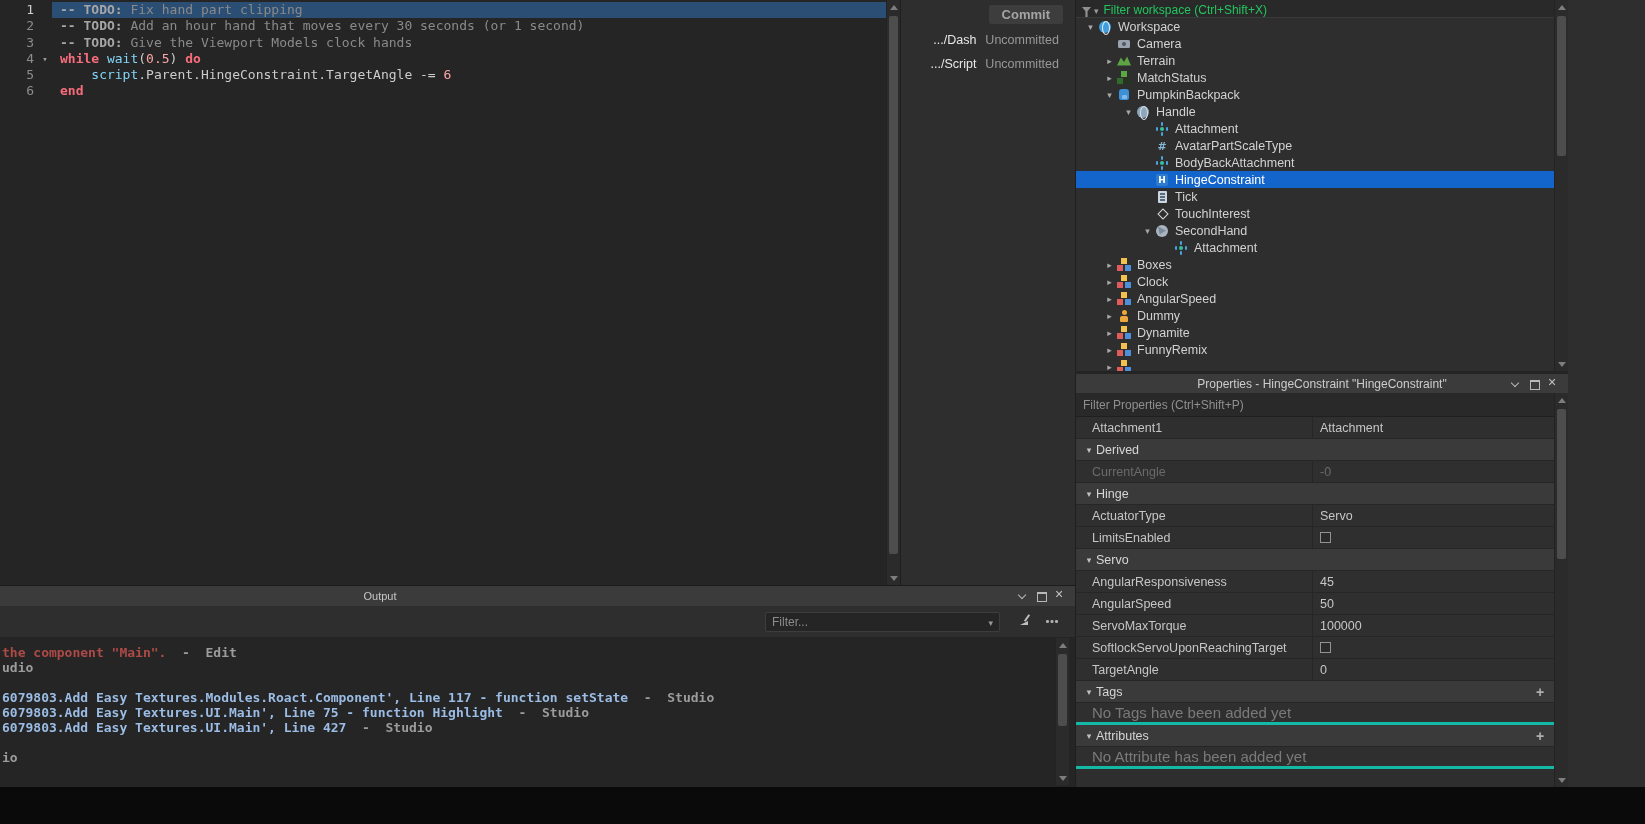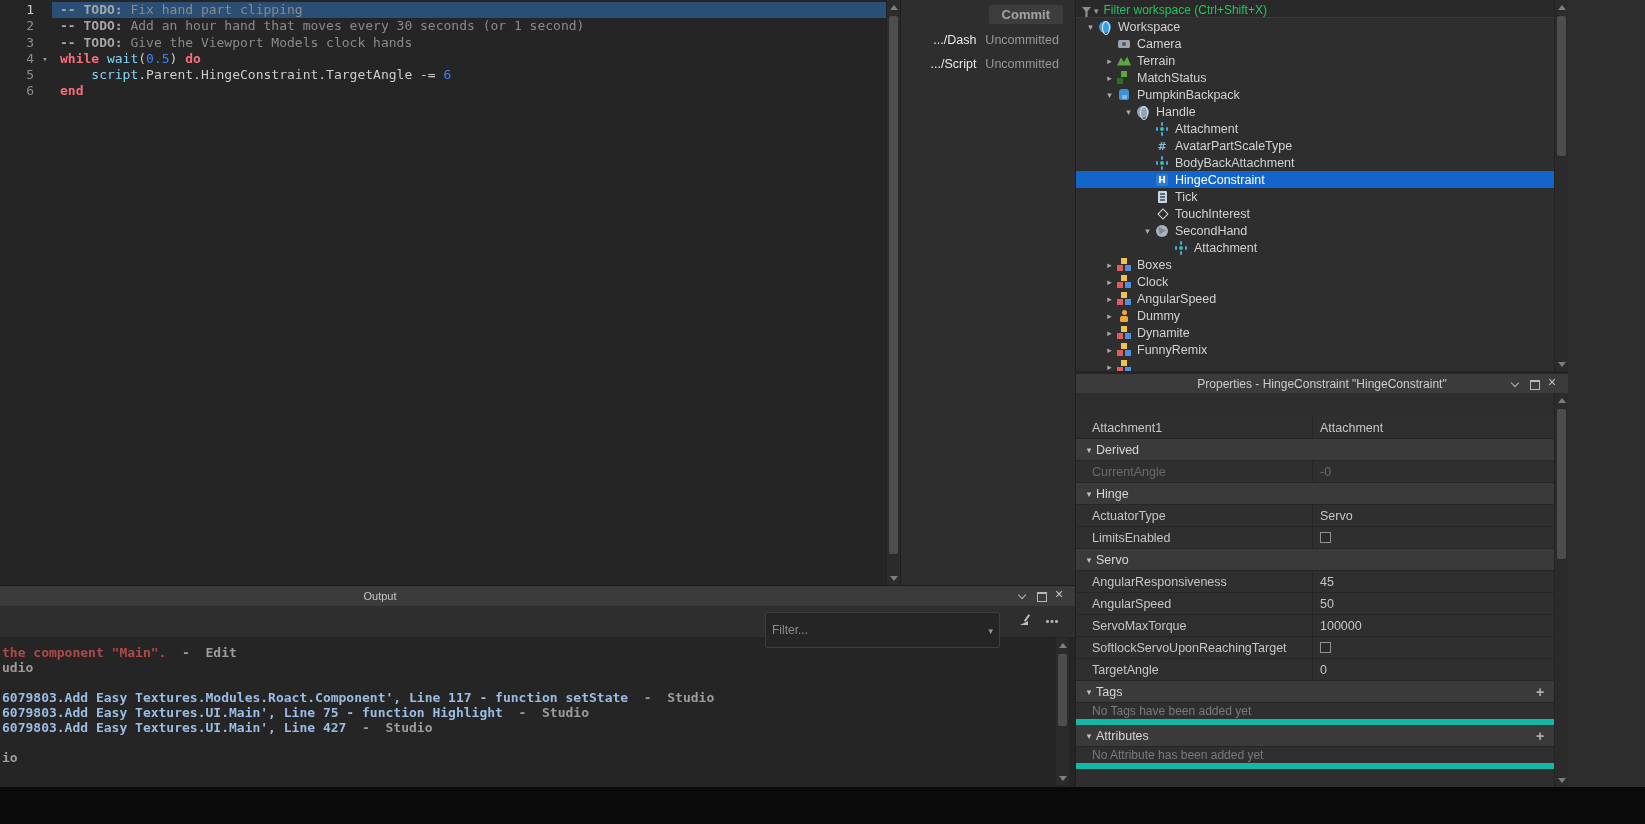--- a/index.html
+++ b/index.html
@@ -11,21 +11,21 @@
 .gutter-num{width:38px;flex:none;text-align:right;color:#8c8c8c;padding-right:4px;}
 .line-selected .gutter-num{color:#cfcfcf;}
 .fold{width:14px;flex:none;text-align:center;color:#9a9a9a;font-size:9px;line-height:16.3px;}
 .fold.open::before{content:'▾';}
 .code-body{flex:1;padding-left:8px;}
 .line-selected .code-body{background:#2b4e74;}
 .c-com{color:#8a8a8a;text-align:right;}
 .c-todo{color:#a6a6a6;font-weight:bold;}
 .c-kw{color:#f86d7c;font-weight:bold;}
 .c-bi{color:#84d6f7;}
-.c-num{color:#3b82f6;}
+.c-num{color:#fca5a5;}
 .c-def{color:#cccccc;}
 
 .vscroll{position:absolute;width:14px;background:#2b2b2b;border-left:1px solid #232323;}
 .sb-arr{position:absolute;left:0;width:13px;height:14px;display:flex;align-items:center;justify-content:center;}
 .sb-arr.top{top:0;}
 .sb-arr.bottom{bottom:0;}
 .tri-up{width:0;height:0;border-left:4px solid transparent;border-right:4px solid transparent;border-bottom:5px solid #7d7d7d;}
 .tri-down{width:0;height:0;border-left:4px solid transparent;border-right:4px solid transparent;border-top:5px solid #7d7d7d;}
 .sb-thumb{position:absolute;left:2px;width:9px;background:#4d4d4d;border-radius:2px;}
 
@@ -38,21 +38,21 @@
 
 .output{position:absolute;left:0;top:585px;width:1075px;height:202px;background:#252526;border-top:1px solid #1c1c1c;}
 .out-header{position:relative;height:20px;background:#3b3b3b;}
 .out-title{position:absolute;left:340px;top:0;width:80px;height:20px;line-height:20px;text-align:center;color:#c6c6c6;font-size:11px;}
 .hicons{position:absolute;right:10px;top:0;height:20px;display:flex;align-items:center;gap:9px;}
 .hicon{display:inline-block;position:relative;width:10px;height:10px;}
 .chev::before{content:'';position:absolute;left:2px;top:1px;width:5px;height:5px;border-right:1.5px solid #b8b8b8;border-bottom:1.5px solid #b8b8b8;transform:rotate(45deg);}
 .floatwin::before{content:'';position:absolute;left:1px;top:1px;width:8px;height:7px;border:1px solid #b8b8b8;border-top:2px solid #b8b8b8;}
 .xglyph::before{content:'×';position:absolute;left:0;top:-4px;color:#c4c4c4;font-size:14px;line-height:1;}
 .out-toolbar{position:relative;height:32px;background:#2e2e2e;border-bottom:1px solid #242424;}
-.filter-box{position:absolute;left:765px;top:6px;width:235px;height:36px;background:#252525;border:1px solid #3d3d3d;border-radius:2px;color:#8b8b8b;font-size:12px;display:flex;align-items:center;padding:0 6px;}
+.filter-box{position:absolute;left:765px;top:6px;width:235px;height:20px;background:#252525;border:1px solid #3d3d3d;border-radius:2px;color:#8b8b8b;font-size:12px;display:flex;align-items:center;padding:0 6px;}
 .dd-caret{margin-left:auto;}
 .dd-caret::before{content:'▾';color:#9a9a9a;font-size:9px;}
 .broom{position:absolute;left:1018px;top:8px;width:15px;height:16px;}
 .broom::before{content:'';position:absolute;left:8px;top:0;width:2px;height:8px;background:#bfbfbf;transform:rotate(35deg);}
 .broom::after{content:'';position:absolute;left:2px;top:7px;width:8px;height:4px;background:#bfbfbf;clip-path:polygon(0 100%,100% 0,100% 100%);box-shadow:0 4px 0 -1px #8f8f8f;}
 .more{position:absolute;left:1046px;top:14px;width:12px;height:3px;}
 .more::before{content:'';position:absolute;left:0;top:0;width:2.5px;height:2.5px;border-radius:50%;background:#b0b0b0;box-shadow:4.5px 0 0 #b0b0b0,9px 0 0 #b0b0b0;}
 .out-text{position:absolute;left:0;top:52px;right:0;bottom:0;padding:7px 0 0 2px;font-family:"DejaVu Sans Mono",monospace;font-size:13px;font-weight:bold;overflow:hidden;}
 .out-line{height:15px;line-height:15px;white-space:pre;}
 .o-err{color:#ad4a47;}
@@ -104,21 +104,21 @@
 .props-filter{height:24px;background:#292929;border-bottom:1px solid #1f1f1f;display:flex;align-items:center;padding-left:7px;color:#8f8f8f;font-size:12px;}
 .prows{position:absolute;left:0;top:43px;right:13px;bottom:0;overflow:hidden;}
 .prow{height:22px;display:flex;align-items:stretch;background:#2f2f2f;border-bottom:1px solid #262626;font-size:12.5px;color:#c6c6c6;}
 .pname{width:237px;flex:none;padding-left:16px;border-right:1px solid #262626;display:flex;align-items:center;overflow:hidden;white-space:nowrap;}
 .pval{flex:1;padding-left:7px;display:flex;align-items:center;}
 .prow.disabled .pname,.prow.disabled .pval{color:#6a6a6a;}
 .psec{height:22px;display:flex;align-items:center;background:#3a3a3a;border-bottom:1px solid #262626;color:#d6d6d6;font-size:12.5px;}
 .sarrow{width:14px;margin-left:6px;text-align:center;font-size:9px;color:#c0c0c0;}
 .plus{margin-left:auto;margin-right:9px;width:12px;text-align:center;color:#b0b0b0;font-size:14px;font-weight:bold;}
 .plus::before{content:'+';}
-.pempty{height:22px;display:flex;align-items:center;padding-left:16px;background:#2f2f2f;border-bottom:6px solid #14b8a6;color:#7a7a7a;font-size:12px;}
+.pempty{height:22px;display:flex;align-items:center;padding-left:16px;background:#2f2f2f;border-bottom:3px solid #14b8a6;color:#7a7a7a;font-size:15px;}
 .checkbox{width:11px;height:11px;border:1px solid #929292;background:#2a2a2a;}
 
 .right-empty{position:absolute;left:1568px;top:0;width:77px;height:787px;background:#2e2e2e;}
 .bottom-bar{position:absolute;left:0;top:787px;width:1645px;height:37px;background:#0a0a0a;}
 </style>
 </head>
 <body>
 
 <div class="editor">
   <div class="code-lines">
@@ -338,20 +338,23 @@
 
 <div class="props">
   <div class="props-header">
     <span>Properties - HingeConstraint "HingeConstraint"</span>
     <div class="hicons">
       <span class="hicon chev"></span>
       <span class="hicon floatwin"></span>
       <span class="hicon xglyph"></span>
     </div>
   </div>
+  <div class="props-filter">
+    <span>Filter Properties (Ctrl+Shift+P)</span>
+  </div>
   <div class="prows">
     <div class="prow">
       <div class="pname">Attachment1</div>
       <div class="pval">Attachment</div>
     </div>
     <div class="psec">
       <span class="sarrow arr-d"></span>
       <span>Derived</span>
     </div>
     <div class="prow disabled">

